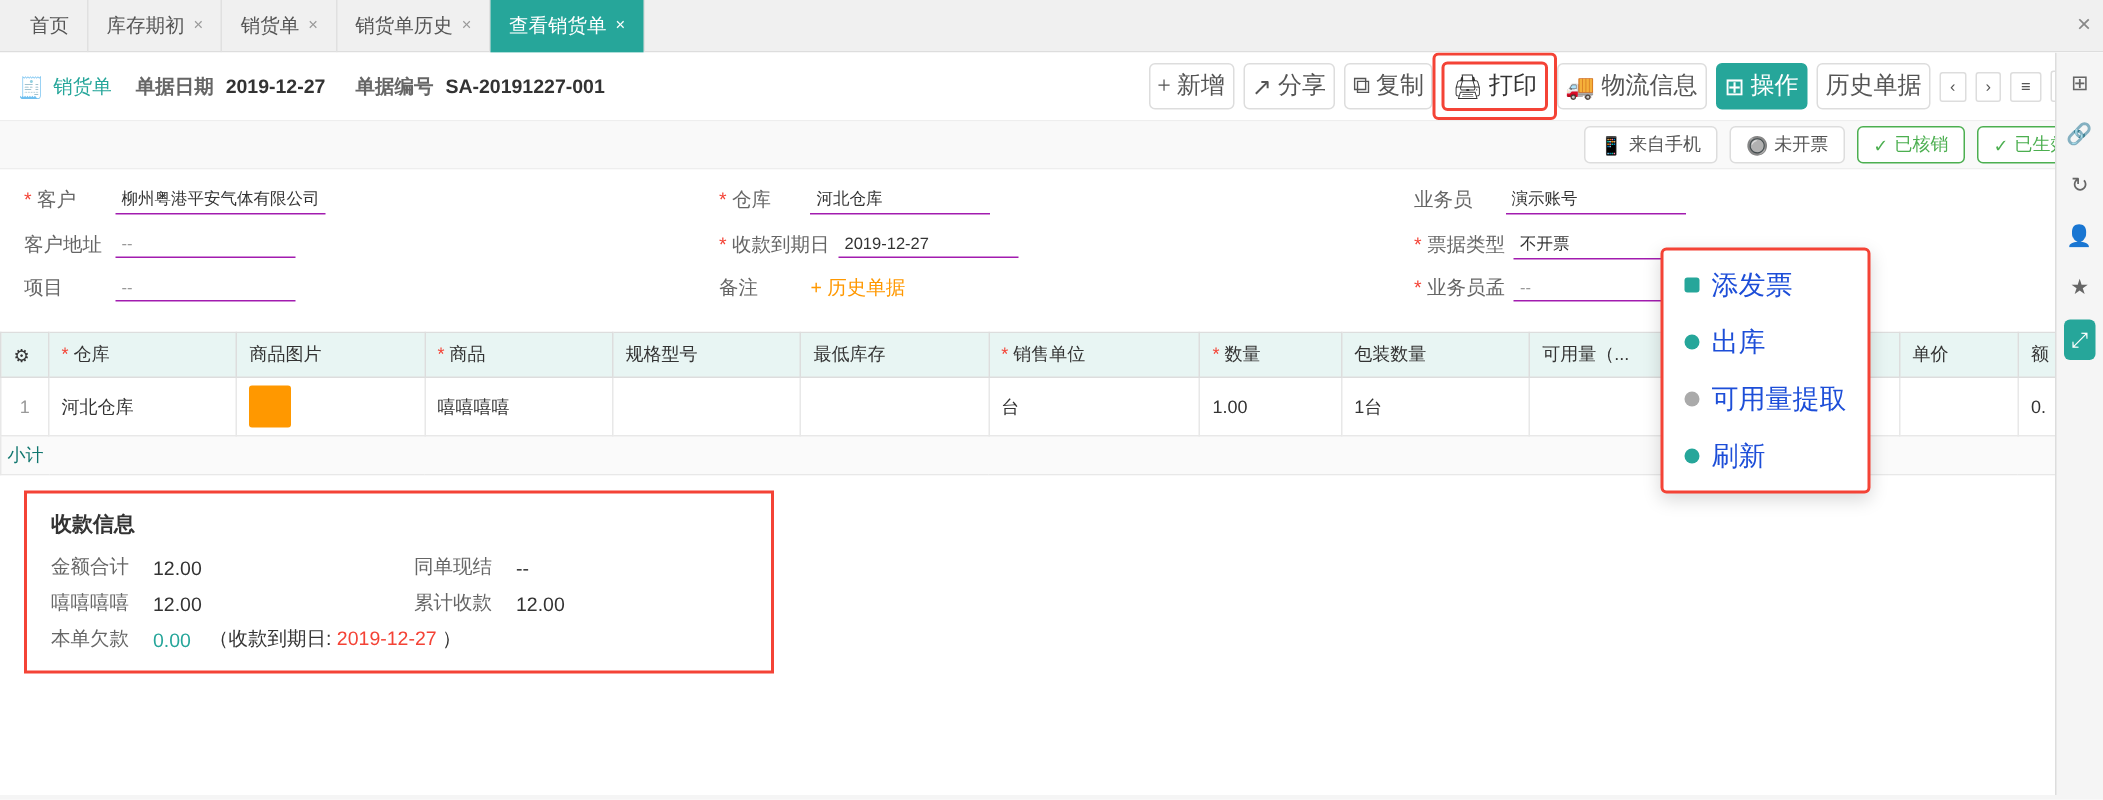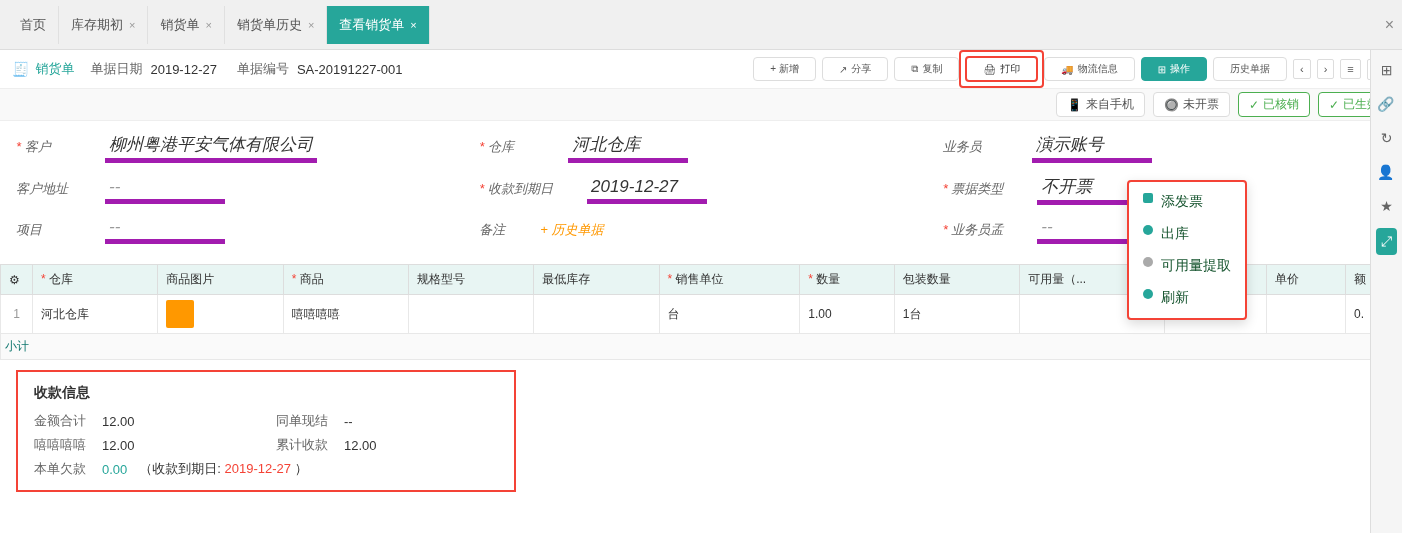--- a/index.html
+++ b/index.html
@@ -1,21 +1,21 @@
 <!DOCTYPE html>
 <html><head>
   <meta charset="utf-8">
   <style>
     * { box-sizing: border-box; margin: 0; padding: 0; }
     body { font-family: "Microsoft YaHei", "PingFang SC", sans-serif; font-size: 13px; background: #f5f5f5; color: #333; overflow: hidden; }
 
     
     .tab-bar {
       display: flex; align-items: center; background: #f0f0f0; border-bottom: 1px solid #ddd;
-      height: 50px; padding: 0 8px; position: relative;
+      height: 35px; padding: 0 8px; position: relative;
     }
     .tab-item {
       display: flex; align-items: center; padding: 0 12px; height: 38px; cursor: pointer;
       font-size: 13px; color: #555; border-right: 1px solid #e0e0e0; white-space: nowrap;
     }
     .tab-item .close-icon { margin-left: 6px; color: #999; font-size: 11px; cursor: pointer; }
     .tab-item.active { background: #26a69a; color: #fff; border-radius: 0; }
     .tab-item.active .close-icon { color: #fff; }
     .tab-close-btn { position: absolute; right: 8px; top: 50%; transform: translateY(-50%); cursor: pointer; font-size: 16px; color: #888; }
 
@@ -23,40 +23,40 @@
     .main-content { background: #fff; height: calc(533px - 38px); overflow: hidden; position: relative; }
 
     
     .doc-header {
       display: flex; align-items: center; padding: 6px 12px; background: #fff;
       border-bottom: 1px solid #eee; gap: 16px;
     }
     .doc-title { display: flex; align-items: center; gap: 6px; color: #26a69a; font-weight: 500; font-size: 13px; }
     .doc-title-icon { font-size: 14px; }
     .doc-meta { display: flex; align-items: center; gap: 20px; font-size: 13px; color: #333; }
-    .doc-meta span { display: flex; align-items: center; gap: 4px; }
+    .doc-meta span { display: flex; align-items: center; gap: 4px; font-weight: bold; }
     .doc-meta label { color: #666; }
     .toolbar-btn {
-      display: flex; align-items: center; gap: 4px; padding: 4px 16px;
-      border: 1px solid #ddd; border-radius: 4px; cursor: pointer; font-size: 10px;
-      background: #fff; color: #555; white-space: nowrap;
+      display: flex; align-items: center; gap: 4px; padding: 4px 5px;
+      border: 1px solid #ddd; border-radius: 4px; cursor: pointer; font-size: 16px;
+      background: #fff; color: #555; white-space: nowrap; font-family: Liberation Serif, serif;
     }
     .toolbar-btn.print-btn { border: 2px solid #f44336; color: #333; font-weight: 500; }
     .toolbar-btn.active-op { background: #26a69a; color: #fff; border-color: #26a69a; }
     .nav-btn { border: 1px solid #ddd; padding: 3px 6px; cursor: pointer; background: #fff; color: #555; border-radius: 2px; font-size: 11px; }
 
     
     .action-dropdown {
       position: absolute; top: 130px; right: 155px; background: #fff;
       border: 1px solid #ddd; box-shadow: 0 4px 12px rgba(0,0,0,0.15);
       border-radius: 4px; z-index: 100; min-width: 120px; padding: 4px 0;
     }
     .action-dropdown-item {
-      display: flex; gap: 8px; padding: 7px 14px;
-      cursor: pointer; font-size: 14px; color: #14532d;
+      display: flex; align-items: center; gap: 8px; padding: 7px 14px;
+      cursor: pointer; font-size: 18px; color: #1d4ed8;
     }
     .action-dropdown-item .dot { width: 10px; height: 10px; border-radius: 50%; display: inline-block; }
     .action-dropdown-item .square { width: 10px; height: 10px; display: inline-block; border-radius: 2px; }
 
     
     .print-wrapper { position: relative; }
     .print-highlight {
       position: absolute; top: -6px; left: -6px; right: -6px; bottom: -6px;
       border: 2px solid #f44336; border-radius: 4px; pointer-events: none;
     }
@@ -70,24 +70,24 @@
       display: flex; align-items: center; gap: 4px; padding: 3px 10px;
       border: 1px solid #ddd; border-radius: 4px; cursor: pointer; font-size: 12px;
       background: #fff; color: #555;
     }
     .sub-btn.confirmed { color: #4caf50; border-color: #4caf50; }
     .sub-btn.confirmed-effect { color: #4caf50; border-color: #4caf50; }
 
     
     .form-section { padding: 10px 16px; background: #fff; }
     .form-row { display: flex; align-items: center; margin-bottom: 10px; gap: 20px; }
-    .form-field { display: flex; align-items: center; gap: 6px; flex: 1; font-style: italic; }
+    .form-field { display: flex; align-items: center; gap: 6px; flex: 1; }
     .form-field label { color: #666; white-space: nowrap; min-width: 55px; }
     .form-field label.required::before { content: "* "; color: #f44336; }
-    .form-field .field-value { color: #333; border-bottom: 5px solid #a21caf; padding: 2px 4px; min-width: 120px; font-size: 17px; margin-left: 28px; }
+    .form-field .field-value { color: #333; border-bottom: 1px solid #a21caf; padding: 2px 4px; min-width: 120px; font-size: 11px; }
     .form-field .field-value.empty { color: #999; }
     .add-note-btn { color: #ff9800; cursor: pointer; display: flex; align-items: center; gap: 3px; font-size: 13px; }
 
     
     .table-wrapper { overflow-x: auto; background: #fff; }
     table { width: 100%; border-collapse: collapse; font-size: 12px; }
     thead tr { background: #e8f5f3; }
     thead th {
       padding: 6px 8px; text-align: left; border: 1px solid #ddd;
       white-space: nowrap; font-weight: 500; color: #333;

